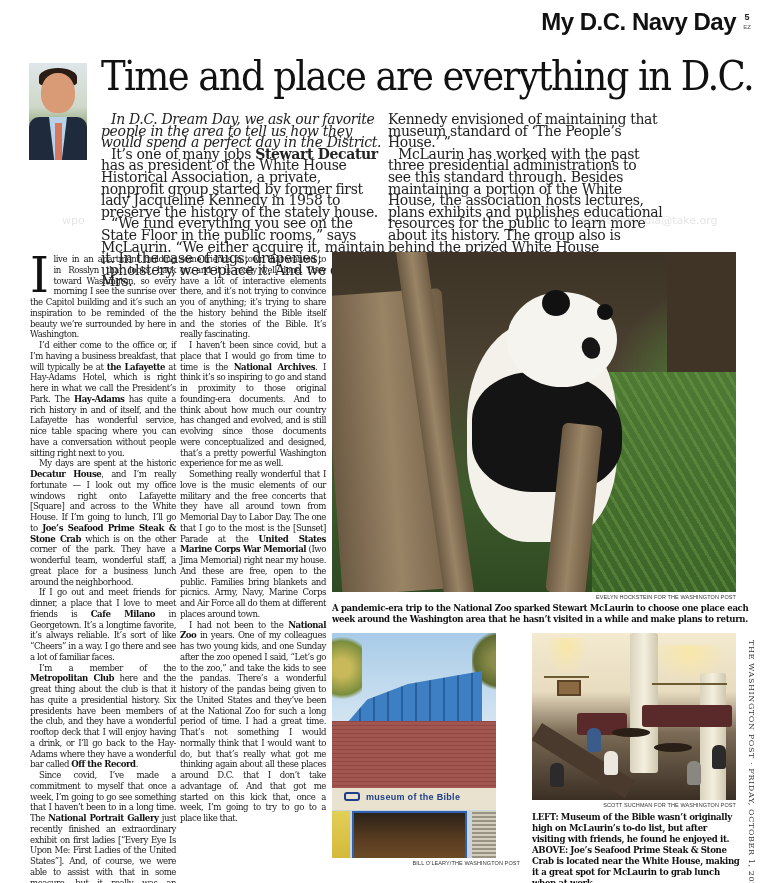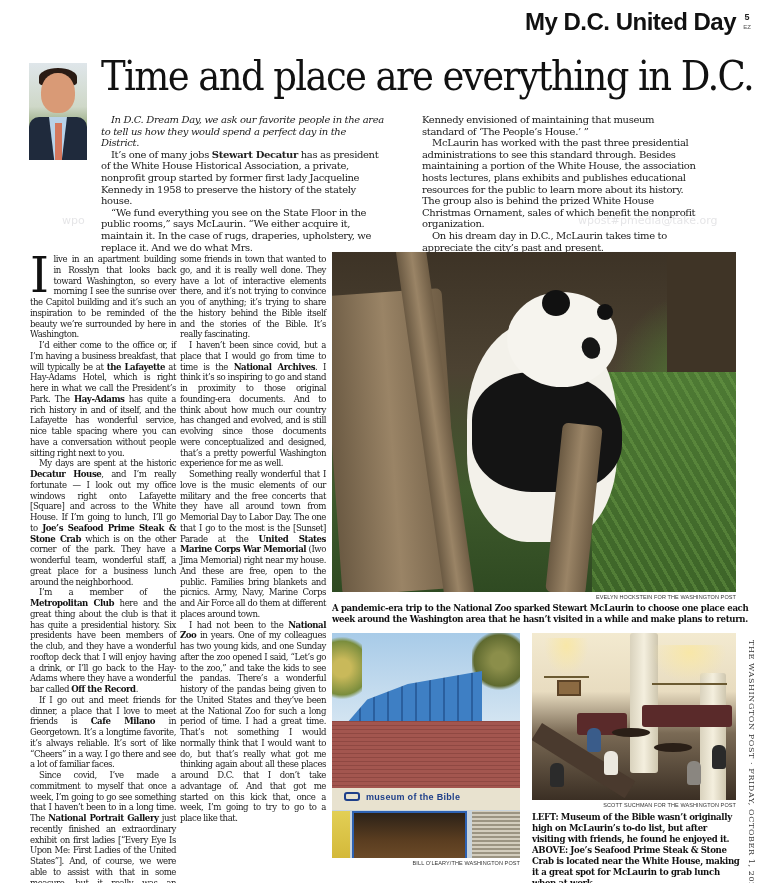--- a/index.html
+++ b/index.html
@@ -45,26 +45,26 @@
   }
 
   .headline {
     position: absolute; left: 101px; top: 52px; width: 660px;
     font-family: "DejaVu Serif", serif; font-weight: 400;
     font-size: 37px; letter-spacing: -1.6px; line-height: 44px; color: #111;
     transform: scaleY(1.12); transform-origin: top left;
   }
 
   .intro {
-    position: absolute; top: 114px; font-size: 10px; line-height: 11.6px; color: #222;
+    position: absolute; top: 114px; font-size: 14px; line-height: 11.6px; color: #222;
     font-family: "DejaVu Serif", serif; letter-spacing: -0.35px;
   }
   .intro p { text-indent: 10px; }
   .intro-left { left: 101px; width: 285px; }
-  .intro-right { left: 422px; width: 275px; }
+  .intro-right { left: 388px; width: 275px; }
   .intro .lead { font-style: italic; }
   .intro .byline { text-align: right; font-style: italic; margin-top: 2px; text-indent: 0; }
 
   .watermark {
     position: absolute; font-family: "DejaVu Sans", sans-serif; font-size: 11px; color: rgba(160,160,170,0.28);
   }
 
   .body-col {
     position: absolute; top: 254px; width: 146px;
     font-family: "DejaVu Serif", serif; font-size: 8.6px; line-height: 10.75px;
@@ -113,21 +113,21 @@
     position: absolute; font-family: "Liberation Sans", sans-serif; font-size: 5.5px;
     letter-spacing: 0.1px; color: #333; text-transform: uppercase; text-align: right;
   }
 
   .caption {
     position: absolute; font-family: "DejaVu Serif", serif; font-weight: 700;
     font-size: 8.6px; line-height: 11px; letter-spacing: -0.35px; color: #111;
   }
 
   .bible-photo {
-    left: 332px; top: 633px; width: 188px; height: 225px;
+    left: 332px; top: 633px; width: 164px; height: 225px;
     background: #c9d4dc;
   }
   .bible-sky {
     position: absolute; left: 0; top: 0; width: 188px; height: 95px;
     background: linear-gradient(180deg, #a8cbe8, #d6e6f2);
   }
   .bible-glass {
     position: absolute; left: 15px; top: 38px; width: 135px; height: 52px;
     background: repeating-linear-gradient(90deg, #3e7fc4 0 12px, #2a5f9e 12px 14px);
     clip-path: polygon(0 100%, 15% 55%, 45% 25%, 100% 0, 100% 100%);
@@ -189,21 +189,21 @@
   }
   .vertical-flag span {
     position: absolute; left: 12px; top: 0; white-space: nowrap;
     transform: rotate(90deg); transform-origin: left top;
     font-family: "DejaVu Serif", serif; font-size: 8px; letter-spacing: 0.6px; color: #333;
   }
 </style>
 </head>
 <body>
 
-<div class="section-header">My D.C. United Day</div>
+<div class="section-header">My D.C. Navy Day</div>
 <div class="page-num">
   <div class="pn">5</div>
   <div class="ed">EZ</div>
 </div>
 
 <div class="headshot">
   <div class="hair"></div>
   <div class="face"></div>
   <div class="suit"></div>
   <div class="shirt"></div>
@@ -224,22 +224,22 @@
   <p class="byline">— as told to Stephanie Williams</p>
 </div>
 
 <div class="watermark" style="left:62px; top:214px;">wpo</div>
 <div class="watermark" style="left:578px; top:214px;">wpost#pmedia@take.org</div>
 
 <div class="body-col col1" id="col1">
     <p class="noindent"><span class="dropcap">I</span> live in an apartment building in Rosslyn that looks back toward Washington, so every morning I see the sunrise over the Capitol building and it’s such an inspiration to be reminded of the beauty we’re surrounded by here in Washington.</p>
     <p>I’d either come to the office or, if I’m having a business breakfast, that will typically be at <b>the Lafayette</b> at Hay-Adams Hotel, which is right here in what we call the President’s Park. The <b>Hay-Adams</b> has quite a rich history in and of itself, and the Lafayette has wonderful service, nice table spacing where you can have a conversation without people sitting right next to you.</p>
     <p>My days are spent at the historic <b>Decatur House</b>, and I’m really fortunate — I look out my office windows right onto Lafayette [Square] and across to the White House. If I’m going to lunch, I’ll go to <b>Joe’s Seafood Prime Steak &amp; Stone Crab</b> which is on the other corner of the park. They have a wonderful team, wonderful staff, a great place for a business lunch around the neighborhood.</p>
+    <p>If I go out and meet friends for dinner, a place that I love to meet friends is <b>Cafe Milano</b> in Georgetown. It’s a longtime favorite, it’s always reliable. It’s sort of like “Cheers” in a way. I go there and see a lot of familiar faces.</p>
     <p>I’m a member of the <b>Metropolitan Club</b> here and the great thing about the club is that it has quite a presidential history. Six presidents have been members of the club, and they have a wonderful rooftop deck that I will enjoy having a drink, or I’ll go back to the Hay-Adams where they have a wonderful bar called <b>Off the Record</b>.</p>
-    <p>If I go out and meet friends for dinner, a place that I love to meet friends is <b>Cafe Milano</b> in Georgetown. It’s a longtime favorite, it’s always reliable. It’s sort of like “Cheers” in a way. I go there and see a lot of familiar faces.</p>
     <p>Since covid, I’ve made a commitment to myself that once a week, I’m going to go see something that I haven’t been to in a long time. The <b>National Portrait Gallery</b> just recently finished an extraordinary exhibit on first ladies [“Every Eye Is Upon Me: First Ladies of the United States”]. And, of course, we were able to assist with that in some measure, but it really was an amazing exhibit.</p>
   </div>
 <div class="body-col col2" id="col2">
     <p class="noindent">some friends in town that wanted to go, and it is really well done. They have a lot of interactive elements there, and it’s not trying to convince you of anything; it’s trying to share the history behind the Bible itself and the stories of the Bible. It’s really fascinating.</p>
     <p>I haven’t been since covid, but a place that I would go from time to time is the <b>National Archives</b>. I think it’s so inspiring to go and stand in proximity to those original founding-era documents. And to think about how much our country has changed and evolved, and is still evolving since those documents were conceptualized and designed, that’s a pretty powerful Washington experience for me as well.</p>
     <p>Something really wonderful that I love is the music elements of our military and the free concerts that they have all around town from Memorial Day to Labor Day. The one that I go to the most is the [Sunset] Parade at the <b>United States Marine Corps War Memorial</b> (Iwo Jima Memorial) right near my house. And these are free, open to the public. Families bring blankets and picnics. Army, Navy, Marine Corps and Air Force all do them at different places around town.</p>
     <p>I had not been to the <b>National Zoo</b> in years. One of my colleagues has two young kids, and one Sunday after the zoo opened I said, “Let’s go to the zoo,” and take the kids to see the pandas. There’s a wonderful history of the pandas being given to the United States and they’ve been at the National Zoo for such a long period of time. I had a great time. That’s not something I would normally think that I would want to do, but that’s really what got me thinking again about all these places around D.C. that I don’t take advantage of. And that got me started on this kick that, once a week, I’m going to try to go to a place like that.</p>
   </div>
 
 <div class="photo panda-photo">

